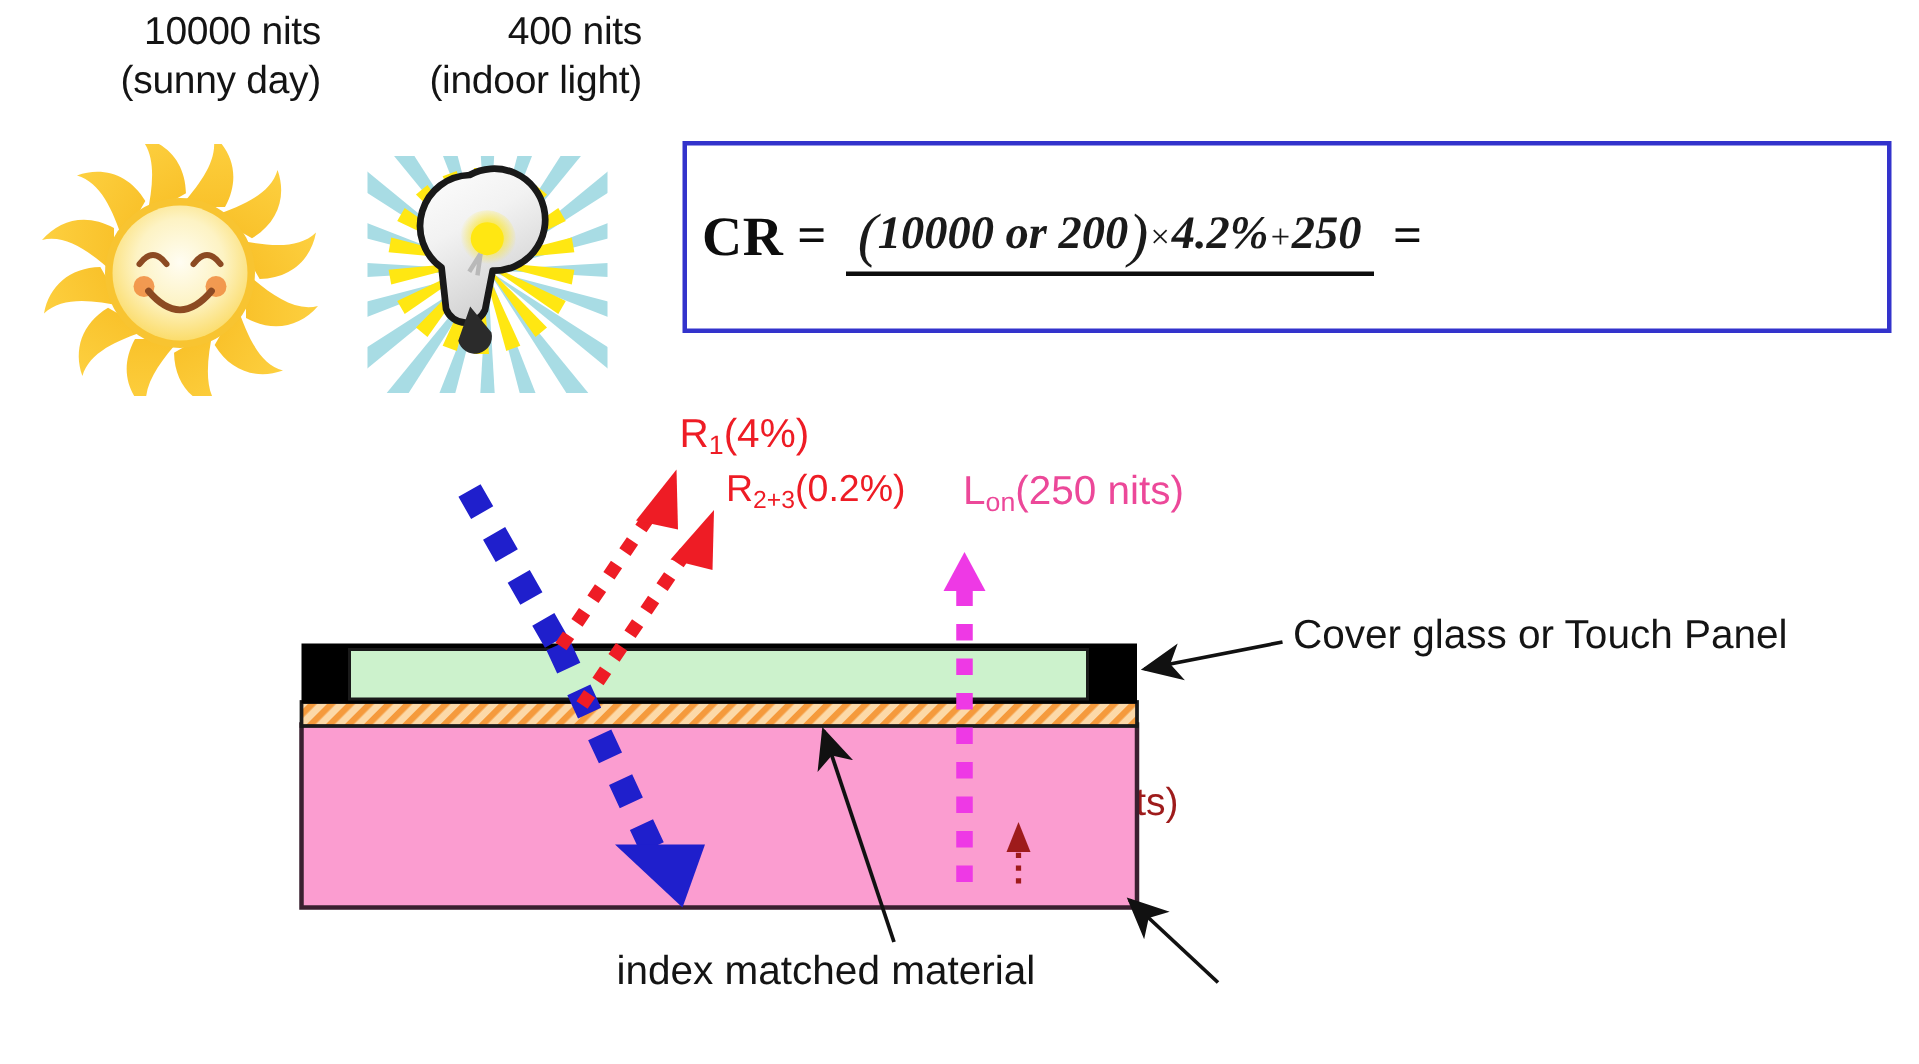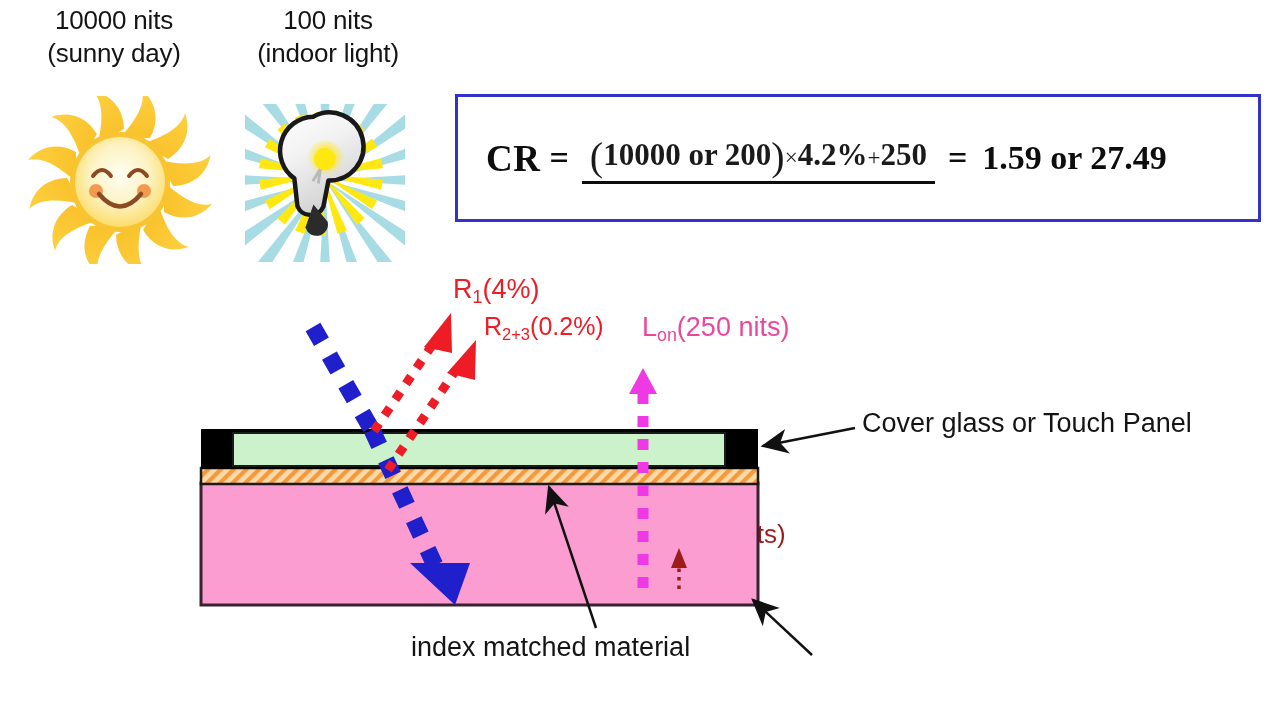--- a/index.html
+++ b/index.html
@@ -16,21 +16,21 @@
     color: #1a1a1a;
   }
   .stage {
     position: absolute;
     left: 0; top: 0;
     width: 1279px;
     height: 709px;
   }
   .src-label {
     position: absolute;
-    text-align: center;
+    text-align: right;
     font-size: 26px;
     line-height: 1.28;
     color: #141414;
     letter-spacing: -0.2px;
     white-space: pre;
   }
   #sun-label { left: 14px; top: 4px; width: 200px; }
   #bulb-label { left: 228px; top: 4px; width: 200px; }
 
   .art { position: absolute; }
@@ -44,36 +44,37 @@
     width: 806px; height: 128px;
     border: 3px solid #3333cc;
     background: #ffffff;
     box-sizing: border-box;
   }
   .formula-inner {
     position: absolute;
     left: 0; top: 0; right: 0; bottom: 0;
     display: flex;
     align-items: center;
-    padding-left: 28px;
+    padding-left: 10px;
   }
   .f-txt {
     font-family: "Liberation Serif", serif;
     font-weight: bold;
     color: #0d0d0d;
     white-space: nowrap;
   }
   .f-cr { font-size: 37px; letter-spacing: 0.5px; }
   .f-eq { font-size: 34px; margin: 0 9px; }
   .frac {
     display: inline-flex;
     flex-direction: column;
     align-items: center;
     justify-content: center;
     margin: 0 4px;
+    font-style: italic;
   }
   .frac .num, .frac .den {
     font-size: 31px;
     padding: 1px 8px;
     white-space: nowrap;
     font-family: "Liberation Serif", serif;
     font-weight: bold;
   }
   .frac .bar {
     width: 100%;
@@ -117,21 +118,21 @@
   svg { display: block; }
 </style>
 </head>
 <body>
 
 <div class="stage">
 
   <div class="src-label" id="sun-label"><span>10000 nits</span>
 <span>(sunny day)</span></div>
 
-  <div class="src-label" id="bulb-label"><span>100 nits</span>
+  <div class="src-label" id="bulb-label"><span>400 nits</span>
 <span>(indoor light)</span></div>
 
   <div class="art" id="sun-art">
     <svg viewBox="0 0 196 168" width="196" height="168">
       <defs>
         <radialGradient id="sunFace" cx="50%" cy="42%" r="62%">
           <stop offset="0%" stop-color="#fffdf2"></stop>
           <stop offset="52%" stop-color="#fdf3c4"></stop>
           <stop offset="100%" stop-color="#fbd95e"></stop>
         </radialGradient>
@@ -246,21 +247,20 @@
 
   <div id="formula-box">
     <div class="formula-inner">
       <span class="f-txt f-cr">CR</span>
       <span class="f-txt f-eq">=</span>
       <span class="frac">
         <span class="num"><span class="paren">(</span><span>10000  or  200</span><span class="paren">)</span><span class="tiny-op">×</span><span>4.2%</span><span class="tiny-op">+</span><span>250</span></span>
         <span class="bar"></span>
       </span>
       <span class="f-txt f-eq">=</span>
-      <span class="f-txt f-result">1.59  or  27.49</span>
     </div>
   </div>
 
   <div class="ray-label" id="label-r1"><span>R</span><span class="sub">1</span><span>(4%)</span></div>
 
   <div class="ray-label" id="label-r23"><span>R</span><span class="sub">2+3</span><span>(0.2%)</span></div>
 
   <div class="ray-label" id="label-lon"><span>L</span><span class="sub">on</span><span>(250 nits)</span></div>
 
   <div class="ray-label" id="label-loff"><span>L</span><span class="sub">off</span><span>(1 nits)</span></div>

